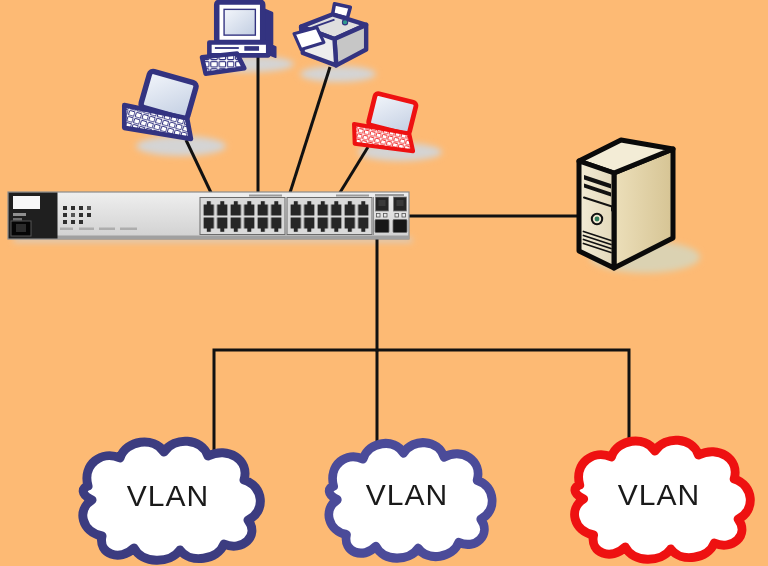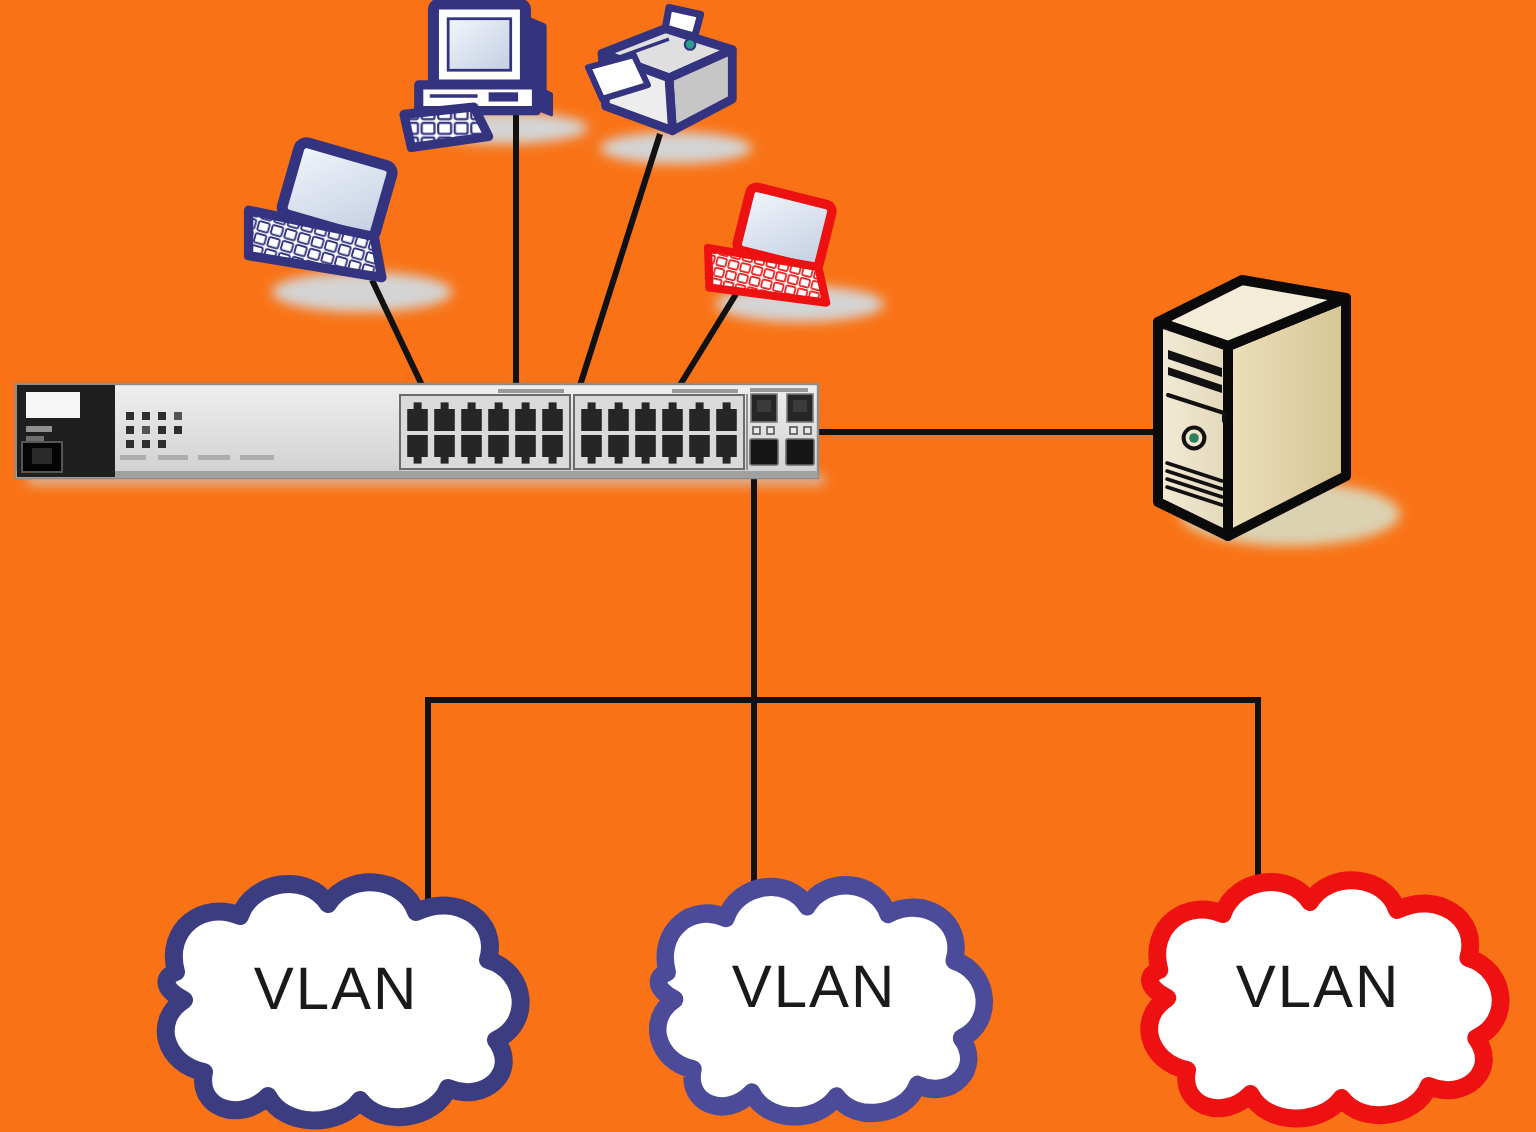--- a/index.html
+++ b/index.html
@@ -1,16 +1,16 @@
 <!DOCTYPE html>
 <html><head>
 <meta charset="utf-8">
 <style>
   html,body{margin:0;padding:0;background:#fff;}
-  .canvas{position:relative;width:768px;height:566px;background:#f97316;overflow:hidden;
+  .canvas{position:relative;width:768px;height:566px;background:#fdba74;overflow:hidden;
           font-family:"Liberation Sans", sans-serif;}
   svg{display:block}
   .vlan-text{font-family:"Liberation Sans", sans-serif;font-size:30px;letter-spacing:1px;fill:#1a1a1a;}
 </style>
 </head>
 <body>
 
 <div class="canvas">
 <svg width="768" height="566" viewBox="0 0 768 566" xmlns="http://www.w3.org/2000/svg">
   <defs>

